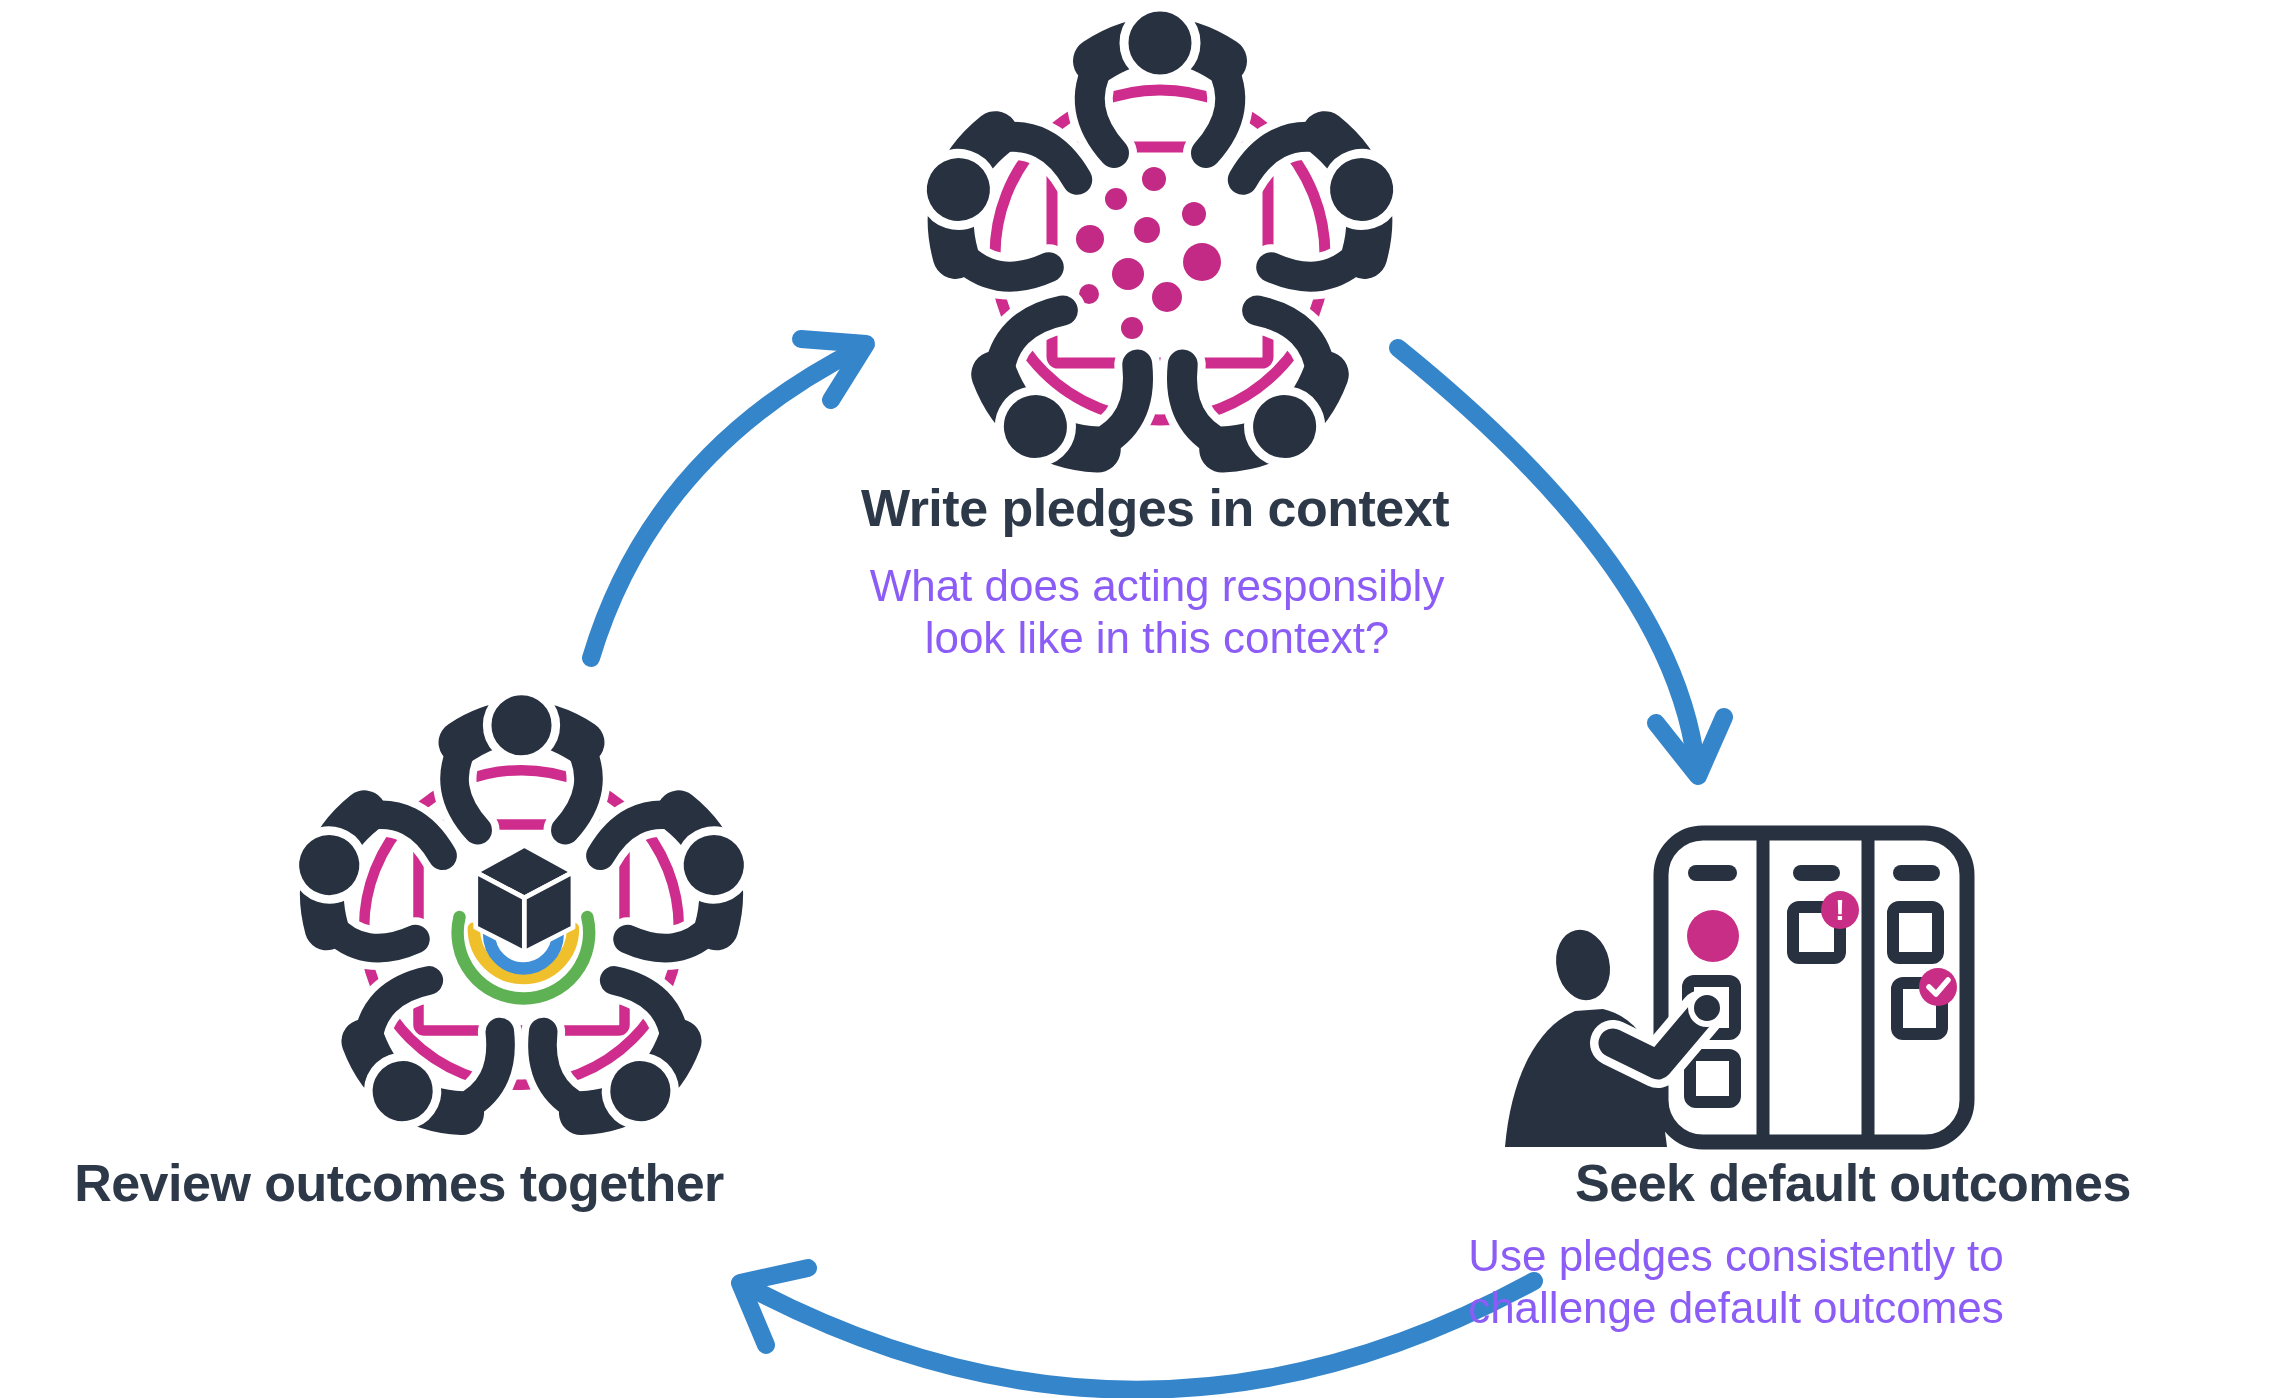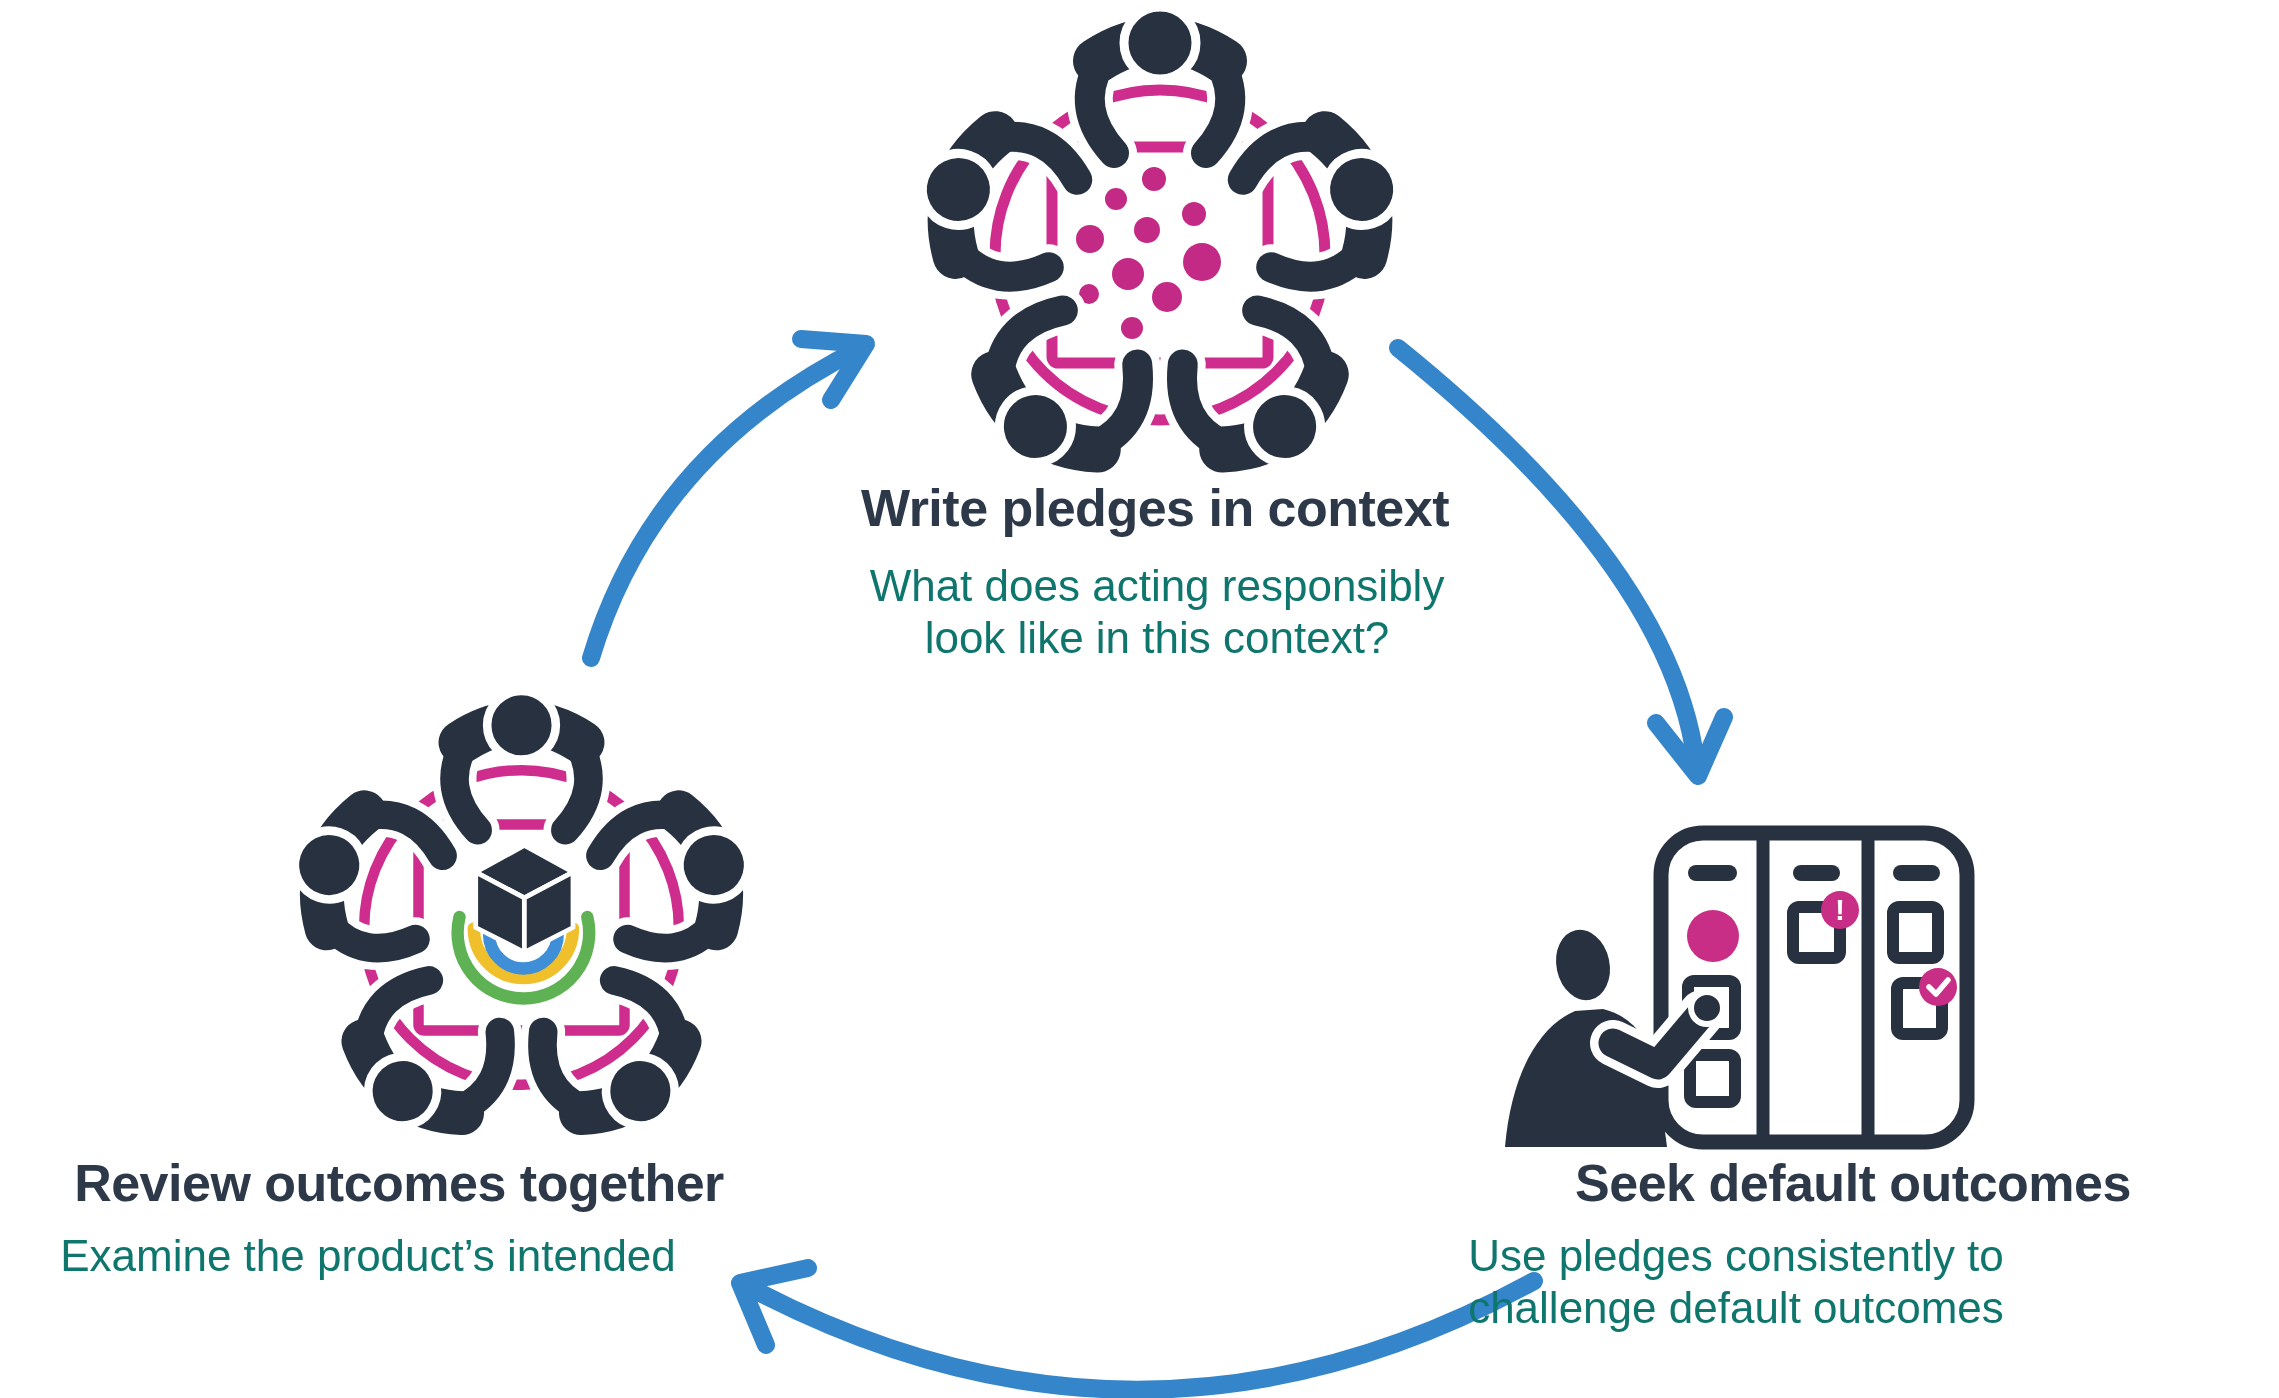--- a/index.html
+++ b/index.html
@@ -18,21 +18,21 @@
     font-weight:700;
     color:#2D3949;
     white-space:nowrap;
     letter-spacing:-0.5px;
   }
   .node-subtitle{
     position:absolute;
     transform:translateX(-50%);
     font-size:44px;
     font-weight:400;
-    color:#0f766e;
+    color:#8b5cf6;
     line-height:52px;
     text-align:center;
     white-space:nowrap;
   }
   svg{display:block;}
 </style>
 </head>
 <body>
 
 <div id="canvas">
@@ -177,21 +177,20 @@
   </svg>
 
   <div class="node-title" style="left:1155px;top:478px;">Write pledges in context</div>
   <div class="node-subtitle" style="left:1157px;top:560px;">
     <div>What does acting responsibly</div>
     <div>look like in this context?</div>
   </div>
 
   <div class="node-title" style="left:399px;top:1153px;text-align:right;">Review outcomes together</div>
   <div class="node-subtitle" style="left:368px;top:1230px;">
-    <div>Examine the product’s intended</div>
   </div>
 
   <div class="node-title" style="left:1853px;top:1153px;">Seek default outcomes</div>
   <div class="node-subtitle" style="left:1736px;top:1230px;">
     <div>Use pledges consistently to</div>
     <div>challenge default outcomes</div>
   </div>
 
 </div>
 

